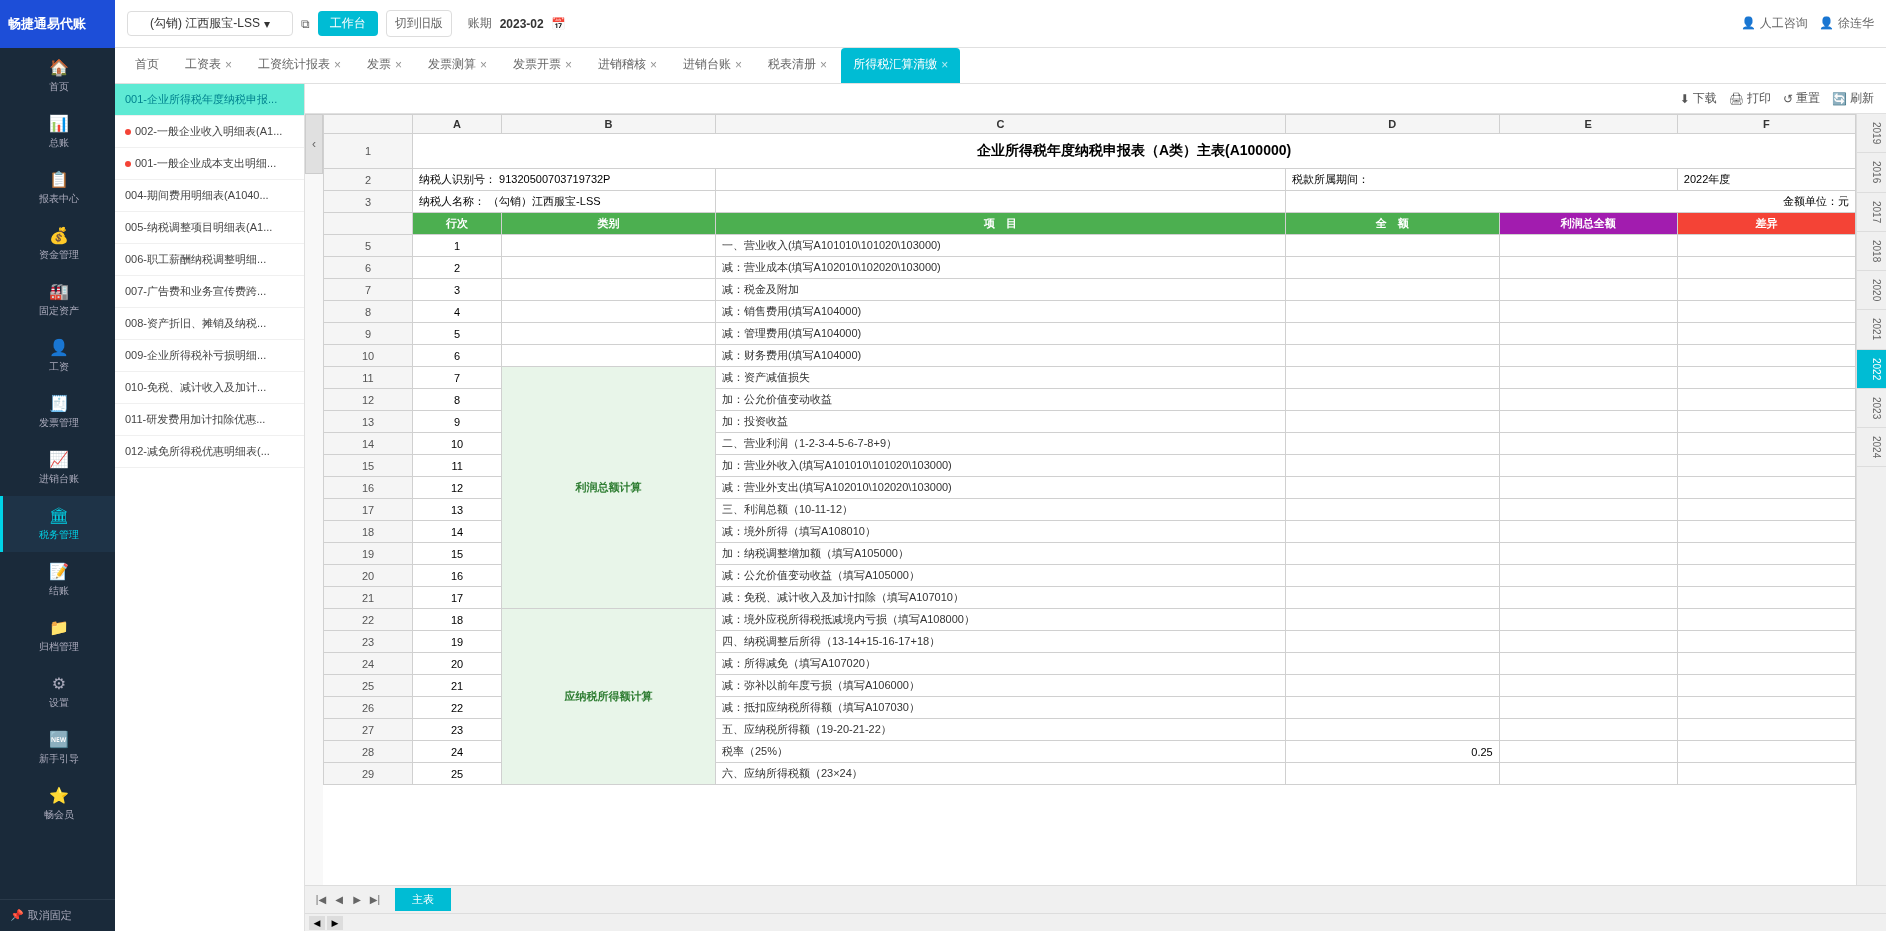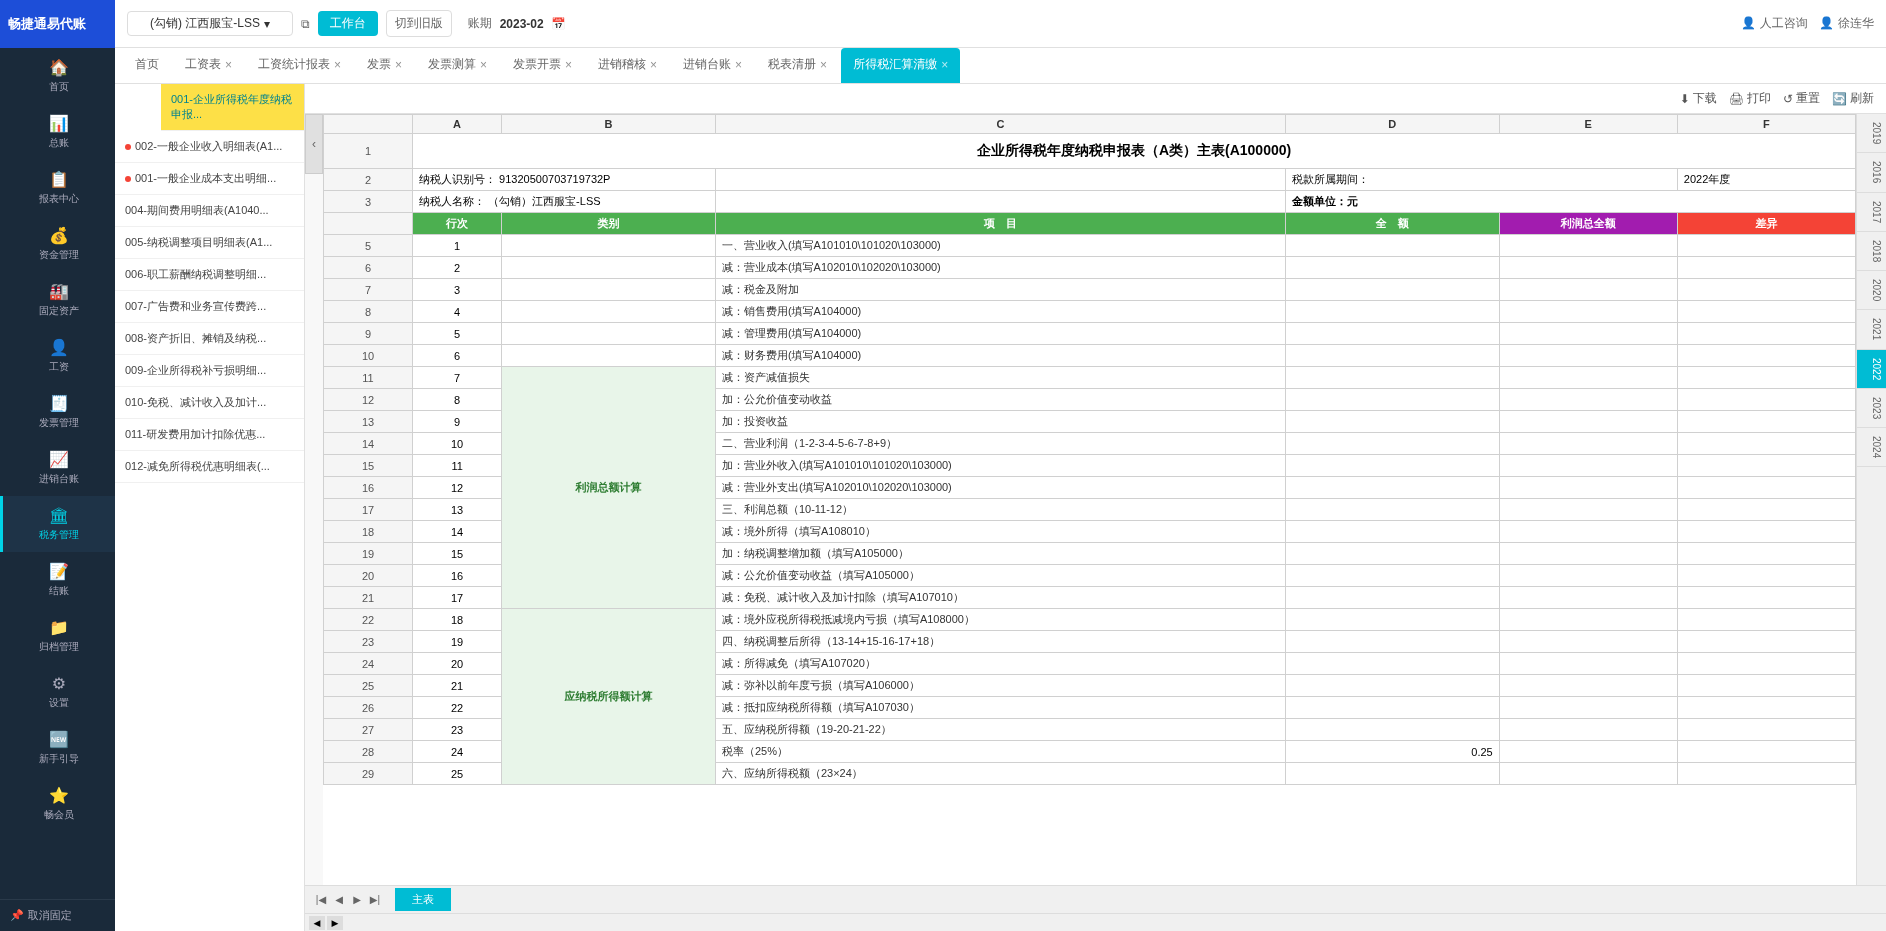--- a/index.html
+++ b/index.html
@@ -30,21 +30,21 @@
     .tab { padding: 8px 12px; cursor: pointer; color: #666; font-size: 12px; white-space: nowrap; border-bottom: 2px solid transparent; display: flex; align-items: center; gap: 4px; }
     .tab.active { color: #fff; background: #00bcd4; border-radius: 4px 4px 0 0; }
     .tab .close-x { color: inherit; opacity: 0.7; }
 
     
     .content { flex: 1; display: flex; overflow: hidden; }
 
     
     .left-panel { width: 190px; background: white; border-right: 1px solid #e0e0e0; flex-shrink: 0; overflow-y: auto; }
     .left-item { padding: 8px 10px; cursor: pointer; font-size: 11px; color: #444; border-bottom: 1px solid #f0f0f0; display: flex; align-items: center; gap: 4px; }
-    .left-item.active { background: #fde047; color: #00838f; margin-left: 46px; }
+    .left-item.active { background: #5eead4; color: #00838f; }
     .left-item .dot { width: 6px; height: 6px; border-radius: 50%; background: #ccc; flex-shrink: 0; }
     .left-item .dot.red { background: #f44336; }
 
     
     .right-panel { flex: 1; display: flex; flex-direction: column; overflow: hidden; background: #f8f8f8; }
     .right-toolbar { display: flex; align-items: center; justify-content: flex-end; gap: 12px; padding: 6px 12px; background: white; border-bottom: 1px solid #e0e0e0; flex-shrink: 0; }
     .toolbar-btn { display: flex; align-items: center; gap: 3px; color: #555; cursor: pointer; font-size: 12px; }
 
     
     .warning-bar { background: #fff9e6; border-bottom: 1px solid #ffe082; padding: 6px 12px; font-size: 11px; color: #e65100; flex-shrink: 0; }
@@ -284,21 +284,21 @@
                   <td class="row-num">2</td>
   <td colspan="2" class="info-row">纳税人识别号： 91320500703719732P</td>
   <td class="info-row"></td>
   <td colspan="2" class="info-row">税款所属期间：</td>
   <td class="info-row">2022年度</td>
                 </tr>
                 <tr>
                   <td class="row-num">3</td>
   <td colspan="2" class="info-row">纳税人名称： （勾销）江西服宝-LSS</td>
   <td class="info-row"></td>
-  <td colspan="3" class="info-row" style="font-weight:bold;">金额单位：元</td>
+  <td colspan="3" class="info-row" style="text-align:right;">金额单位：元</td>
                 </tr>
                 <tr class="header-row">
                   <td class="row-num"></td>
   <th style="background:#4caf50;color:white;text-align:center;">行次</th>
   <th style="background:#4caf50;color:white;text-align:center;">类别</th>
   <th style="background:#4caf50;color:white;text-align:center;">项　目</th>
   <th style="background:#4caf50;color:white;text-align:center;">全　额</th>
   <th style="background:#a21caf;color:white;text-align:center;">利润总全额</th>
   <th style="background:#f44336;color:white;text-align:center;">差异</th>
                 </tr>

